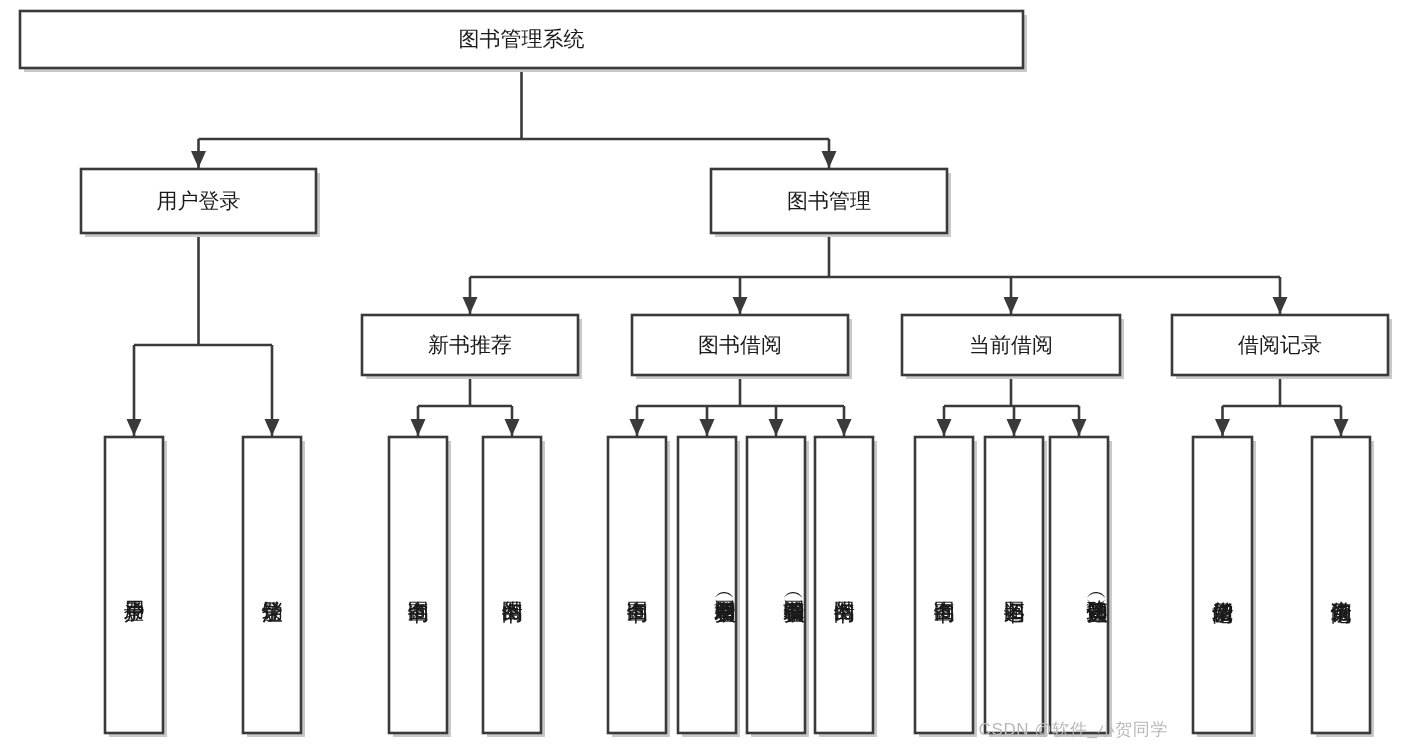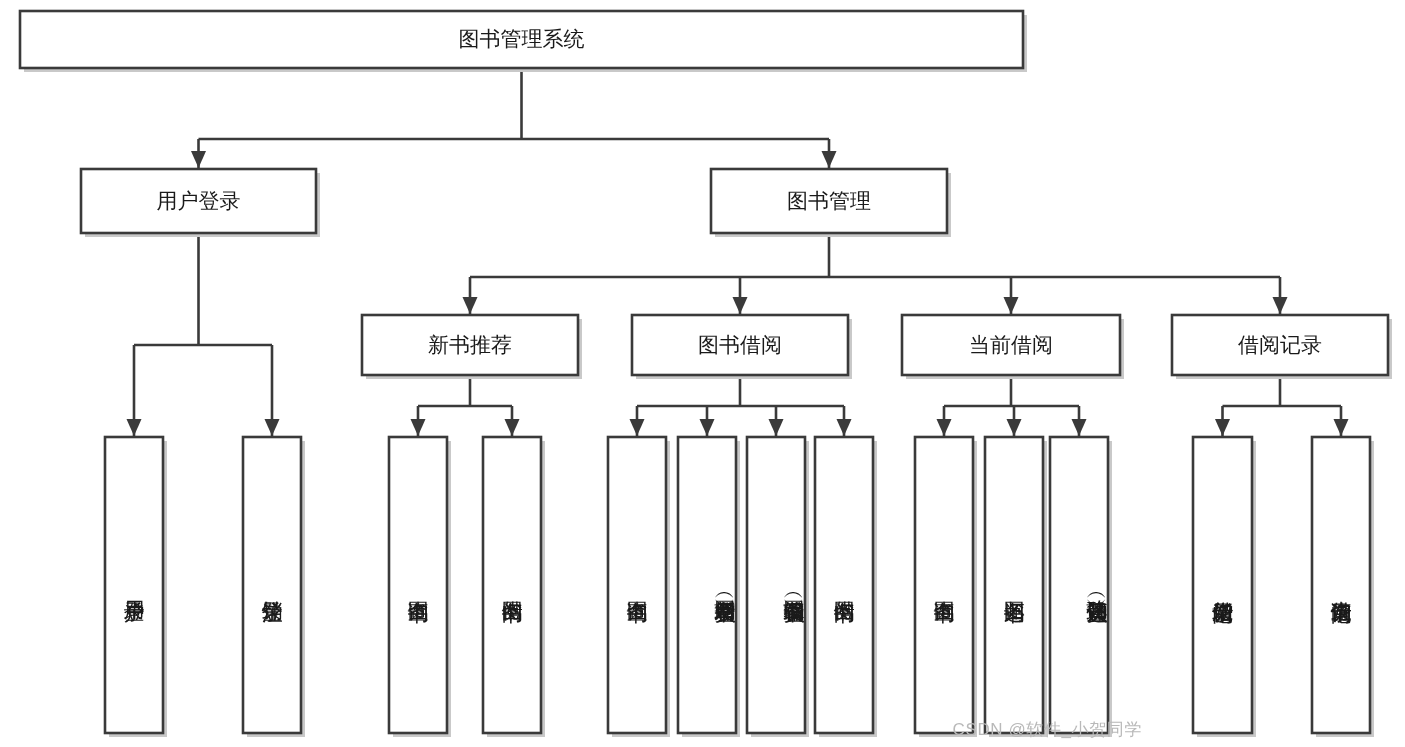--- a/index.html
+++ b/index.html
@@ -68,21 +68,21 @@
     justify-content: center;
     letter-spacing: 0.5px;
     box-sizing: border-box;
     pointer-events: none;
   }
   .node-label-v.centered {
     align-items: center;
   }
   .watermark {
     position: absolute;
-    right: 26px;
+    right: 0;
     bottom: 6px;
     font-family: "Liberation Sans", "DejaVu Sans", sans-serif;
     font-size: 17px;
     color: #b9b9b9;
     letter-spacing: 0.6px;
     white-space: nowrap;
   }
 </style>
 </head>
 <body>

